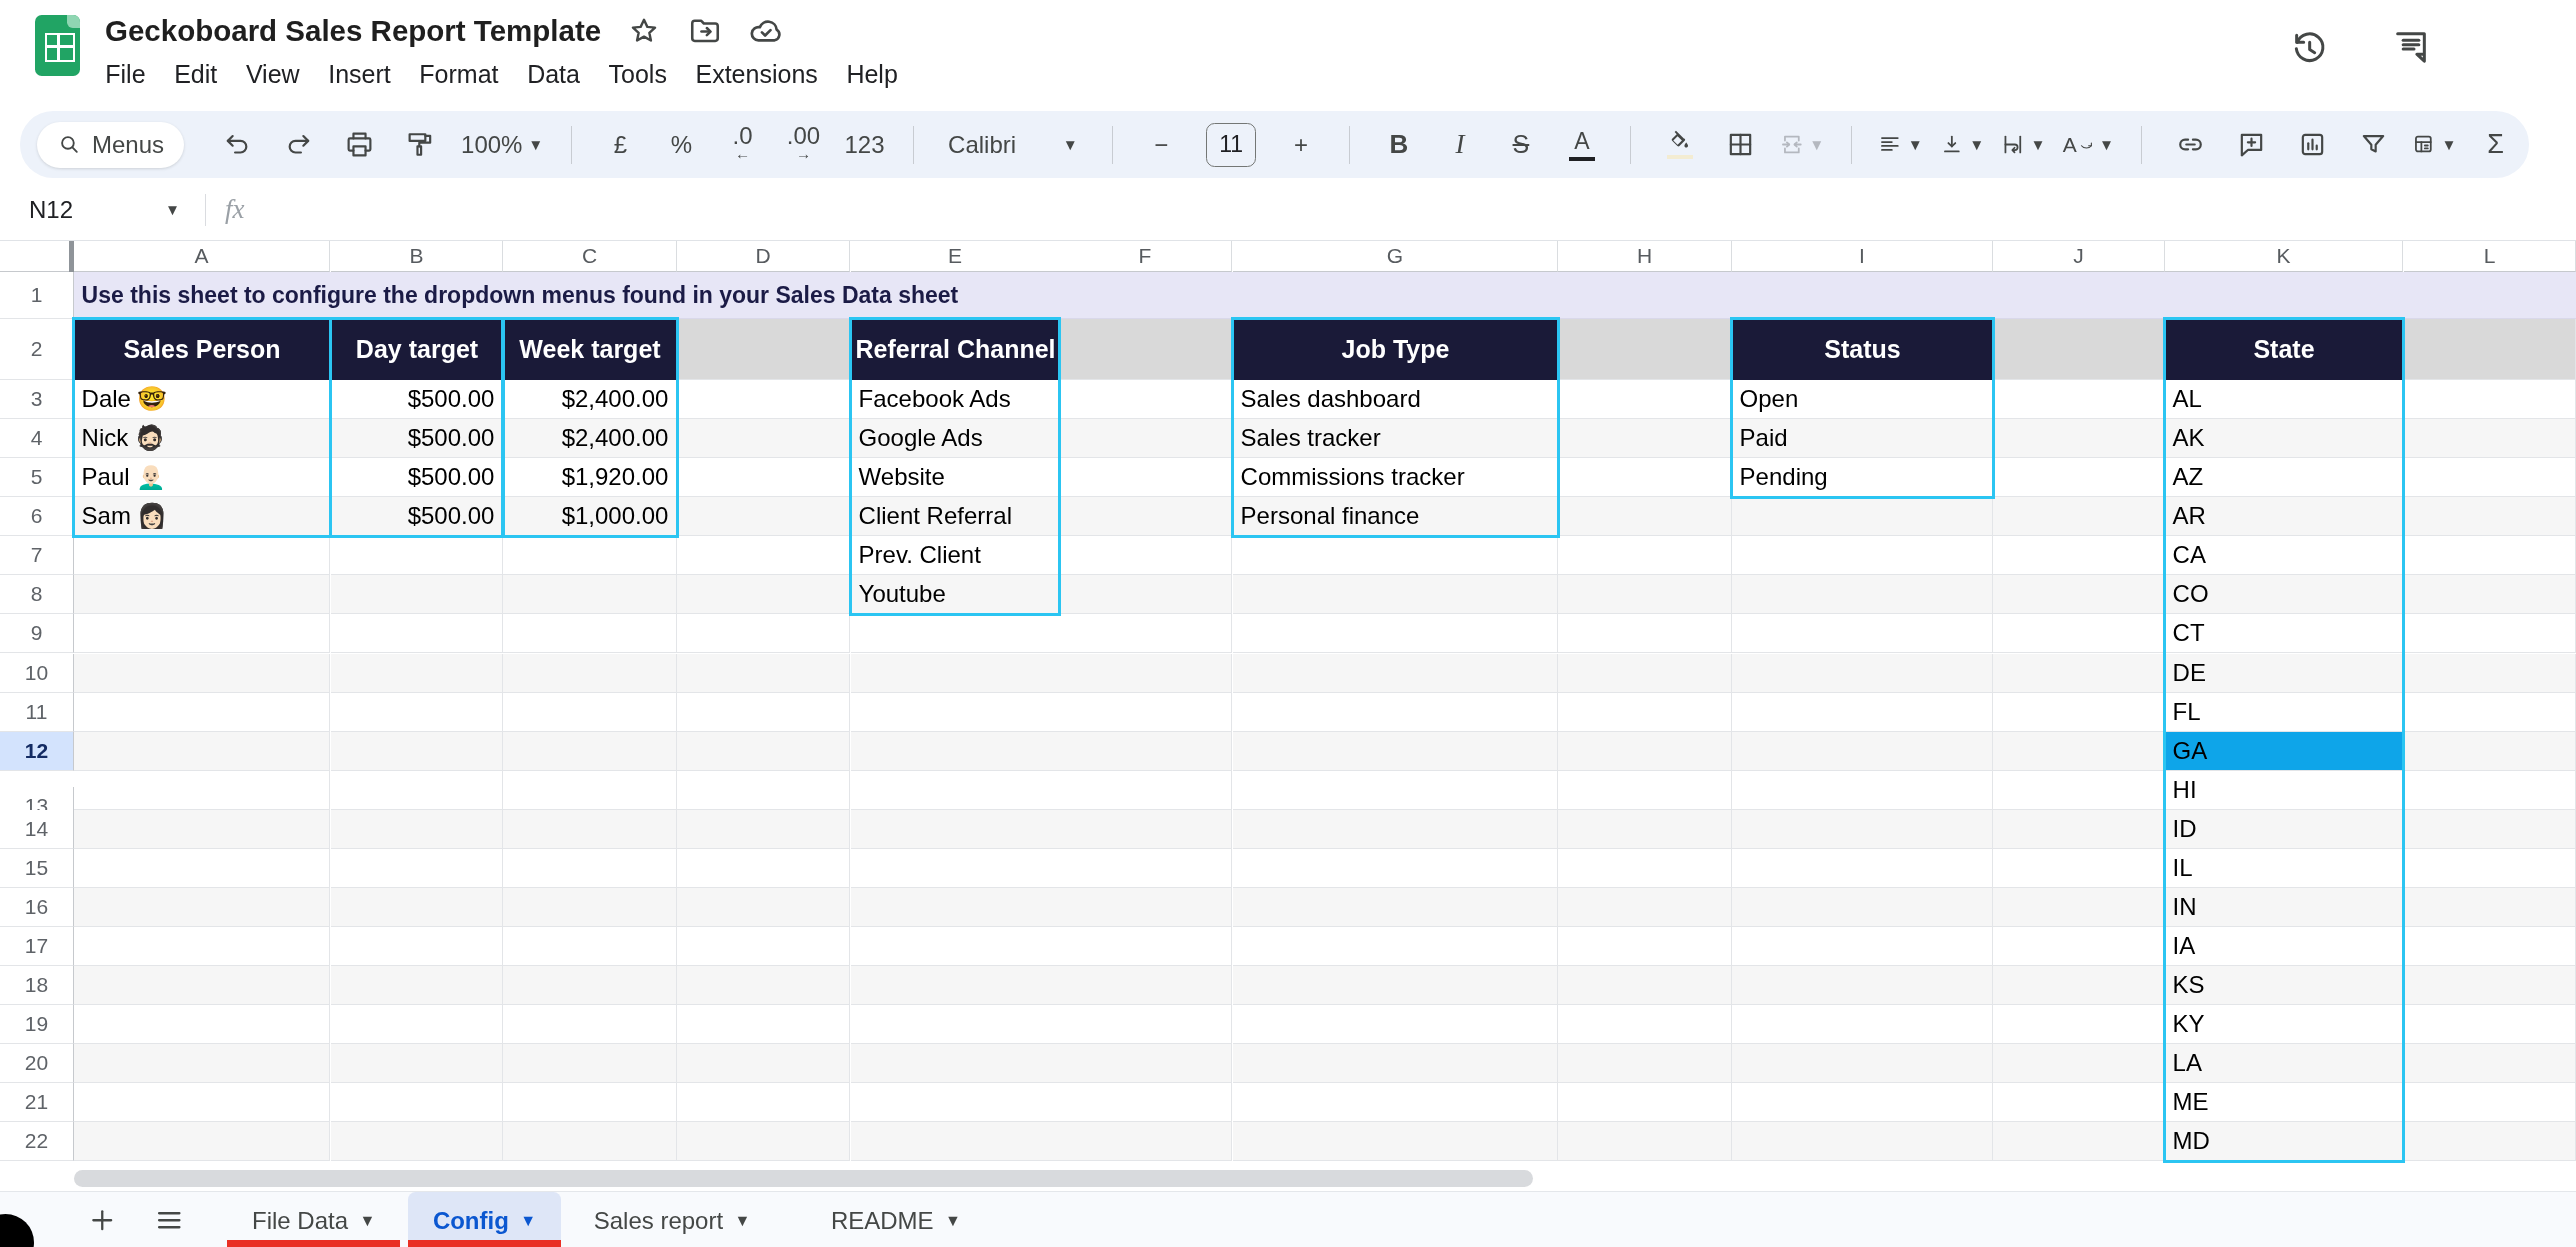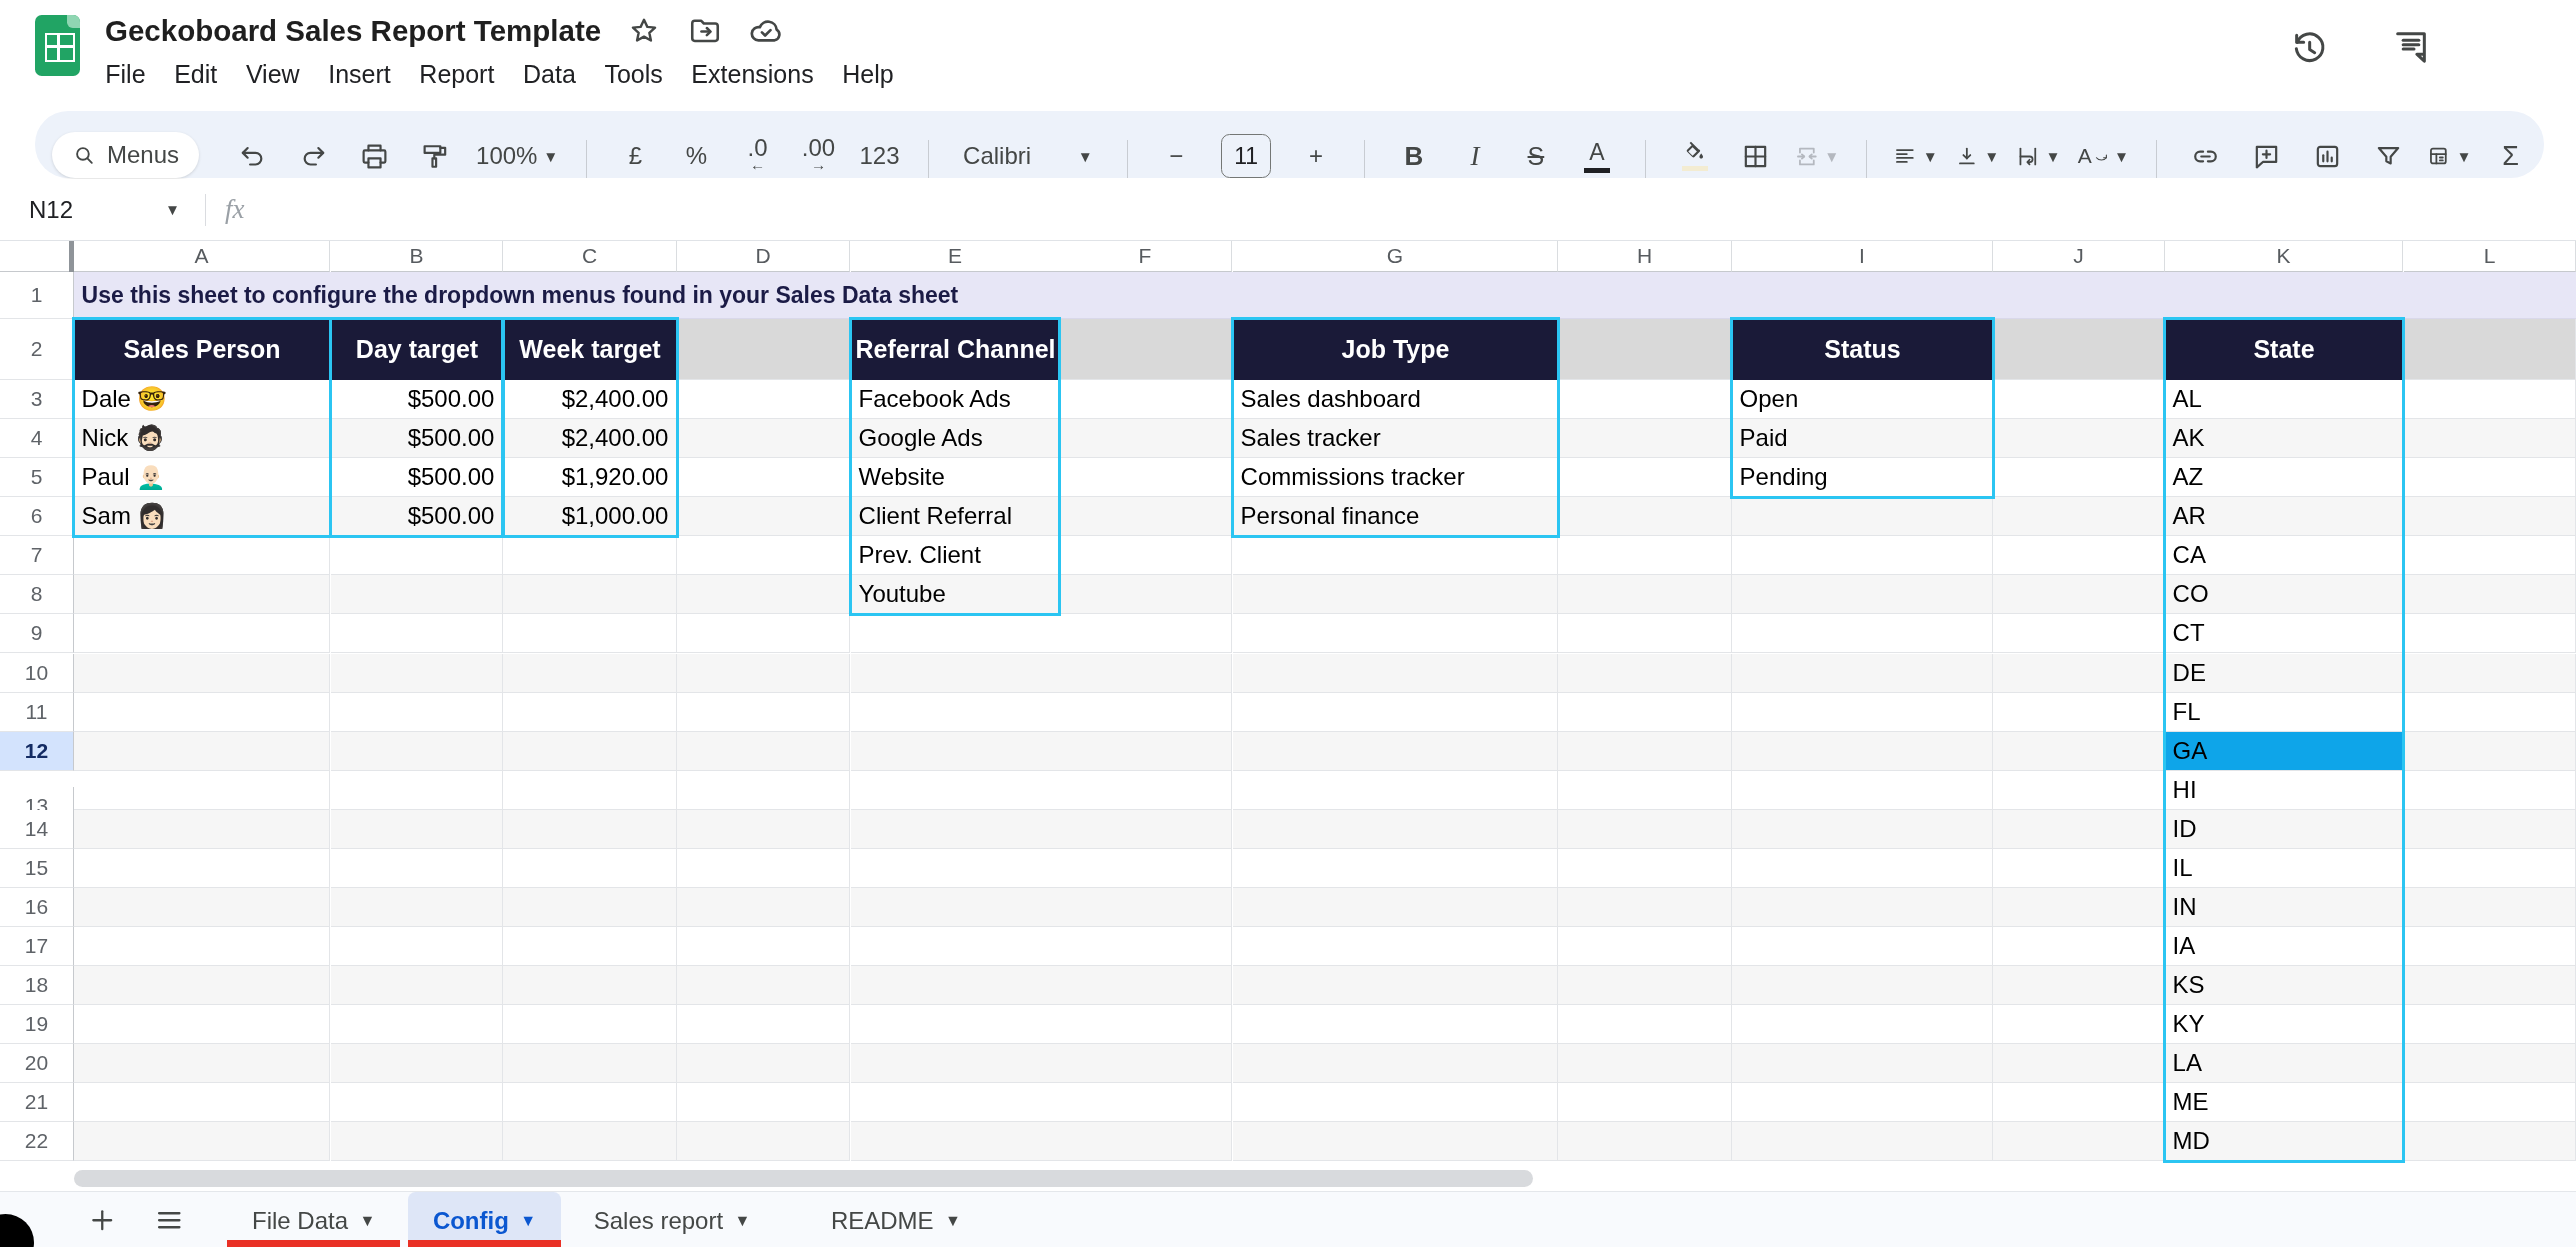--- a/index.html
+++ b/index.html
@@ -18,22 +18,22 @@
   .logo .grid:after{content:"";position:absolute;left:10.5px;top:0;width:2.9px;height:25px;background:#fff;}
   .titlerow{left:105px;top:9.5px;display:flex;align-items:center;gap:25px;height:42px;}
   .doc-title{font-size:29.5px;font-weight:600;color:#1f1f1f;white-space:nowrap;}
   .t-ico{width:36px;height:36px;display:flex;align-items:center;justify-content:center;}
   .menubar{left:91px;top:53px;display:flex;height:42px;align-items:center;}
   .menu-item{font-size:25px;color:#202124;padding:0 14.3px;border-radius:7.6px;line-height:42px;}
   .top-right{right:143px;top:25px;display:flex;gap:59px;align-items:center;}
   .tr-btn{width:44px;height:44px;display:flex;align-items:center;justify-content:center;}
 
   
-  .toolbar{left:35px;top:111px;width:2509px;height:67px;background:#edf2fa;border-radius:33px;
-           display:flex;align-items:flex-end;padding:0 11.4px 0 17px;box-sizing:border-box;gap:17px;}
+  .toolbar{left:20px;top:111px;width:2509px;height:67px;background:#edf2fa;border-radius:33px;
+           display:flex;align-items:center;padding:0 11.4px 0 17px;box-sizing:border-box;gap:17px;}
   .menus-pill{width:164px;height:46px;background:#fff;border-radius:23px;display:flex;align-items:center;
               justify-content:center;gap:10.5px;margin-right:15.2px;box-shadow:0 1px 2.9px rgba(60,64,67,.18);}
   .menus-pill span{font-size:24px;color:#444746;}
   .tb{min-width:44px;height:44px;display:flex;align-items:center;justify-content:center;border-radius:5.7px;
       color:#444746;font-size:24px;font-weight:500;}
   .sep{width:1px;height:38px;background:#c8ccd2;margin:0 9.5px;flex:none;}
   .caret{font-size:15.2px;color:#444746;margin-left:5.7px;}
   .caret.dim{color:#b4b8bf;}
   .zoom-btn{padding:0 5.7px;}
   .font-btn{width:145px;justify-content:space-between;padding:0 7.6px;}
@@ -104,21 +104,21 @@
           <path d="M7 18.2a4.4 4.4 0 1 1 .9-8.7 5.8 5.8 0 0 1 11.2 1.6 3.9 3.9 0 0 1-1.3 7.1z"></path>
           <path d="M9.3 12.9l2.1 2.1 3.6-3.6"></path>
         </svg>
     </div>
   </div>
   <nav class="abs menubar" id="menubar">
       <div class="menu-item">File</div>
       <div class="menu-item">Edit</div>
       <div class="menu-item">View</div>
       <div class="menu-item">Insert</div>
-      <div class="menu-item">Report</div>
+      <div class="menu-item">Format</div>
       <div class="menu-item">Data</div>
       <div class="menu-item">Tools</div>
       <div class="menu-item">Extensions</div>
       <div class="menu-item">Help</div>
     </nav>
   <div class="abs top-right">
     <div class="tr-btn">
       <svg class="ico" width="40" height="40" viewBox="0 0 24 24">
           <path d="M5.2 5v4.2h4.2"></path>
           <path d="M5.5 9.2A8 8 0 1 1 5 13"></path>

